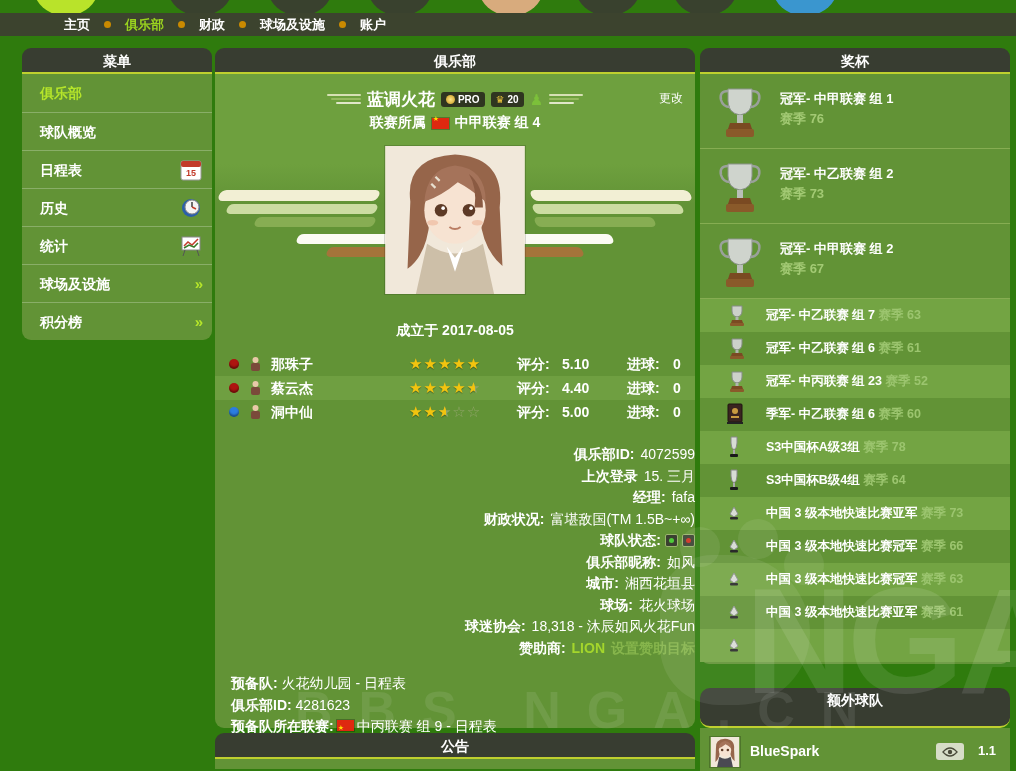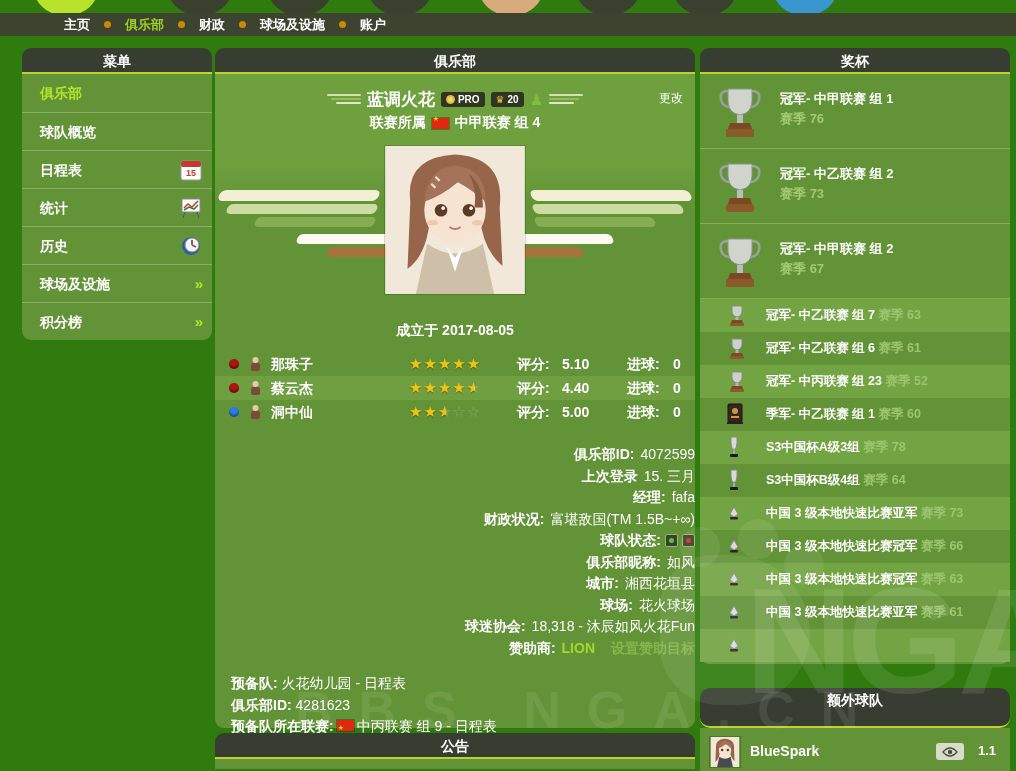--- a/index.html
+++ b/index.html
@@ -104,21 +104,21 @@
 
   
   .details { padding:20px 0 0 16px; font-size:14px; line-height:21.5px;text-align:right; }
   .dline .dl { font-weight:bold; }
   .dline .dv { font-weight:normal; margin-left:6px; }
   .status-ico { display:inline-block; width:13px; height:13px; background:#3a4030; border:1px solid #9ab66d; border-radius:2px; vertical-align:-2px; margin-left:4px; position:relative; }
   .status-ico:before { content:""; position:absolute; left:3px; top:3px; width:5px; height:5px; border-radius:50%; }
   .status-ico.g:before { background:#4fcb3a; }
   .status-ico.r:before { background:#d22f1e; }
   .sponsor-name { color:#a4d62c; font-weight:bold; margin-left:6px; }
-  .sponsor-link { color:#86b54c; text-decoration:none; margin-left:16px; font-weight:bold; }
+  .sponsor-link { color:#86b54c; text-decoration:none; margin-left:6px; font-weight:bold; }
   .reserve { padding:14px 12px 0 16px; font-size:14px; line-height:21.5px; }
   .reserve .flag { vertical-align:0; margin:0 3px; }
 
   
   .announce { position:absolute; left:215px; top:733px; width:480px; }
   .announce .panel-body { height:10px; border-radius:0; }
 
   
   .trophies { position:absolute; left:700px; top:48px; width:310px; }
   .trophies .panel-body { padding-bottom:2px; }
@@ -180,35 +180,35 @@
   <div class="panel-body">
     <div class="menu-item active"><span>俱乐部</span></div>
     <div class="menu-item"><span>球队概览</span></div>
     <div class="menu-item"><span>日程表</span>
       <svg class="mi-icon" viewBox="0 0 22 22">
           <rect x="1" y="2" width="20" height="19" rx="2" fill="#fff" stroke="#999"></rect>
           <rect x="1" y="2" width="20" height="6" rx="2" fill="#c23a2a"></rect>
           <text x="11" y="17" font-size="9" fill="#c23a2a" text-anchor="middle" font-weight="bold">15</text>
         </svg>
     </div>
+    <div class="menu-item"><span>历史</span>
+      <svg class="mi-icon" viewBox="0 0 22 22">
+          <circle cx="11" cy="11" r="9" fill="#2b5fa8"></circle>
+          <circle cx="12" cy="10" r="7" fill="#f4f4f4" stroke="#888"></circle>
+          <line x1="12" y1="10" x2="12" y2="5" stroke="#333" stroke-width="1.4"></line>
+          <line x1="12" y1="10" x2="16" y2="12" stroke="#c23a2a" stroke-width="1.4"></line>
+        </svg>
+    </div>
     <div class="menu-item"><span>统计</span>
       <svg class="mi-icon" viewBox="0 0 22 22">
           <rect x="2" y="2" width="18" height="13" fill="#fff" stroke="#888"></rect>
           <polyline points="4,11 8,7 12,10 18,4" fill="none" stroke="#c23a2a" stroke-width="1.5"></polyline>
           <polyline points="4,13 9,10 14,12 18,8" fill="none" stroke="#3a7a2a" stroke-width="1.5"></polyline>
           <line x1="5" y1="15" x2="3" y2="21" stroke="#555"></line>
           <line x1="17" y1="15" x2="19" y2="21" stroke="#555"></line>
-        </svg>
-    </div>
-    <div class="menu-item"><span>历史</span>
-      <svg class="mi-icon" viewBox="0 0 22 22">
-          <circle cx="11" cy="11" r="9" fill="#2b5fa8"></circle>
-          <circle cx="12" cy="10" r="7" fill="#f4f4f4" stroke="#888"></circle>
-          <line x1="12" y1="10" x2="12" y2="5" stroke="#333" stroke-width="1.4"></line>
-          <line x1="12" y1="10" x2="16" y2="12" stroke="#c23a2a" stroke-width="1.4"></line>
         </svg>
     </div>
     <div class="menu-item"><span>球场及设施</span><span class="chev">»</span></div>
     <div class="menu-item"><span>积分榜</span><span class="chev">»</span></div>
   </div>
 </div>
 
 <div class="main">
   <div class="panel-head">俱乐部</div>
   <div class="panel-body">
@@ -418,21 +418,21 @@
           </svg></span>
         <span class="ttext"><span>冠军- 中丙联赛 组 23</span> <span class="sseason"><span>赛季</span> <span>52</span></span></span>
       </div>
     <div class="trow-sm">
         <span class="ticon"><svg width="18" height="22" viewBox="0 0 18 22">
             <rect x="2" y="1" width="14" height="18" rx="1" fill="#3a2420" stroke="#1e1410"></rect>
             <circle cx="9" cy="8" r="3" fill="#c89a40"></circle>
             <rect x="5" y="13" width="8" height="2" fill="#c89a40"></rect>
             <rect x="1" y="19" width="16" height="2" fill="#222"></rect>
           </svg></span>
-        <span class="ttext"><span>季军- 中乙联赛 组 1</span> <span class="sseason"><span>赛季</span> <span>60</span></span></span>
+        <span class="ttext"><span>季军- 中乙联赛 组 6</span> <span class="sseason"><span>赛季</span> <span>60</span></span></span>
       </div>
     <div class="trow-sm alt">
         <span class="ticon"><svg width="16" height="24" viewBox="0 0 16 24">
             <path d="M5 1 h6 v6 q0 5 -3 7 q-3 -2 -3 -7 Z" fill="#d8dcd6" stroke="#888"></path>
             <rect x="7" y="14" width="2" height="4" fill="#aaa"></rect>
             <rect x="4" y="18" width="8" height="3" rx="1" fill="#1a1a1a"></rect>
           </svg></span>
         <span class="ttext"><span>S3中国杯A级3组</span> <span class="sseason"><span>赛季</span> <span>78</span></span></span>
       </div>
     <div class="trow-sm">

